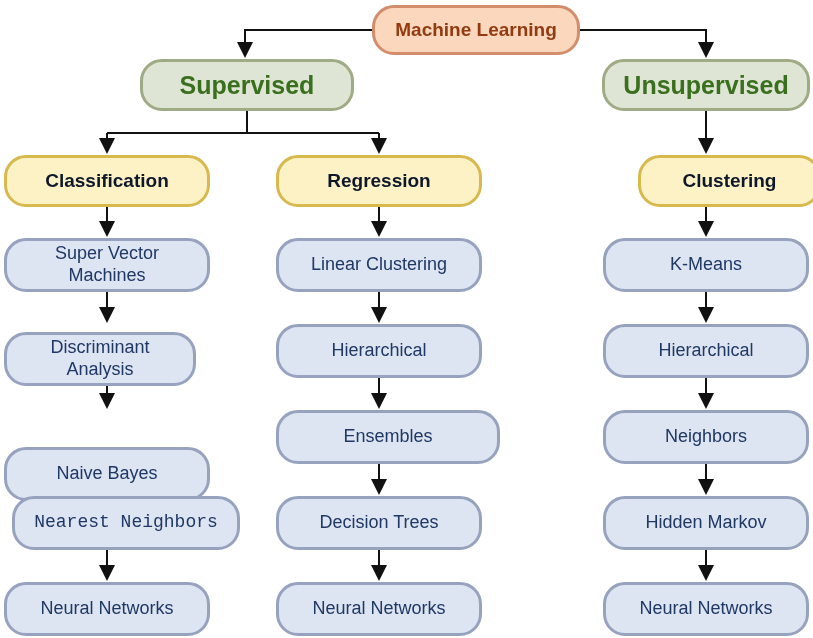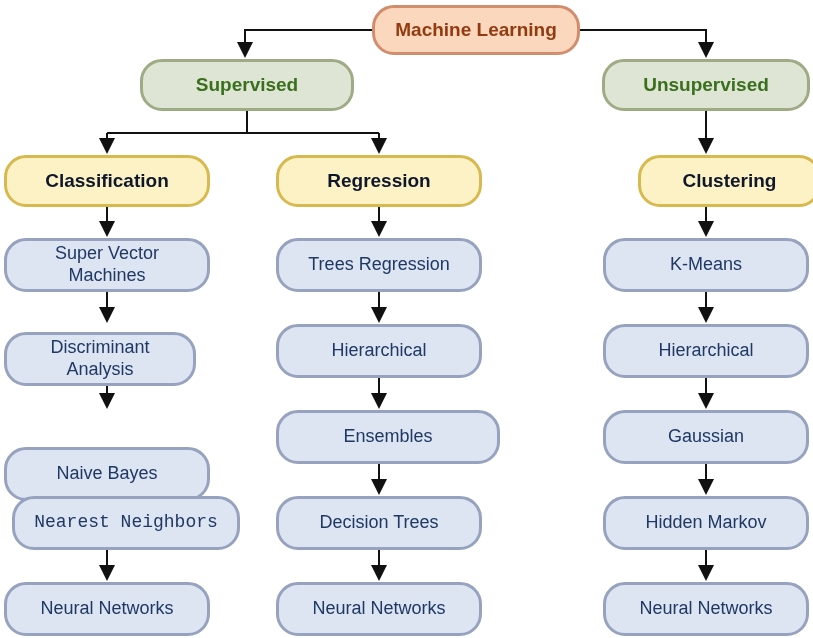--- a/index.html
+++ b/index.html
@@ -35,21 +35,21 @@
     border-color: #D28D6D;
     color: #933B10;
     font-weight: bold;
     font-size: 19px;
   }
   .branch {
     background: #DFE5D5;
     border-color: #9EAB85;
     color: #3A701D;
     font-weight: bold;
-    font-size: 19px;
+    font-size: 25px;
   }
   .category {
     background: #FCF2C6;
     border-color: #D7B94D;
     color: #0f172a;
     font-weight: bold;
     font-size: 19px;
   }
   .leaf {
     background: #DDE4F2;
@@ -111,25 +111,25 @@
   <div class="node category" style="left:4px; top:155px; width:206px; height:52px;">Classification</div>
   <div class="node category" style="left:276px; top:155px; width:206px; height:52px;">Regression</div>
   <div class="node category" style="left:638px; top:155px; width:183px; height:52px;">Clustering</div>
 
   <div class="node leaf" style="left:4px; top:238px; width:206px; height:54px;">Super Vector Machines</div>
   <div class="node leaf" style="left:4px; top:332px; width:192px; height:54px;">Discriminant Analysis</div>
   <div class="node leaf" style="left:4px; top:410px; width:206px; height:54px;margin-top:37px;">Naive Bayes</div>
   <div class="node leaf" style="left:12px; top:496px; width:228px; height:54px;font-family:Liberation Mono, monospace;">Nearest Neighbors</div>
   <div class="node leaf" style="left:4px; top:582px; width:206px; height:54px;">Neural Networks</div>
 
-  <div class="node leaf" style="left:276px; top:238px; width:206px; height:54px;">Trees Regression</div>
+  <div class="node leaf" style="left:276px; top:238px; width:206px; height:54px;">Linear Clustering</div>
   <div class="node leaf" style="left:276px; top:324px; width:206px; height:54px;">Hierarchical</div>
   <div class="node leaf" style="left:276px; top:410px; width:224px; height:54px;">Ensembles</div>
   <div class="node leaf" style="left:276px; top:496px; width:206px; height:54px;">Decision Trees</div>
   <div class="node leaf" style="left:276px; top:582px; width:206px; height:54px;">Neural Networks</div>
 
   <div class="node leaf" style="left:603px; top:238px; width:206px; height:54px;">K-Means</div>
   <div class="node leaf" style="left:603px; top:324px; width:206px; height:54px;">Hierarchical</div>
-  <div class="node leaf" style="left:603px; top:410px; width:206px; height:54px;">Gaussian</div>
+  <div class="node leaf" style="left:603px; top:410px; width:206px; height:54px;">Neighbors</div>
   <div class="node leaf" style="left:603px; top:496px; width:206px; height:54px;">Hidden Markov</div>
   <div class="node leaf" style="left:603px; top:582px; width:206px; height:54px;">Neural Networks</div>
 
 </div>
 
 </body></html>

